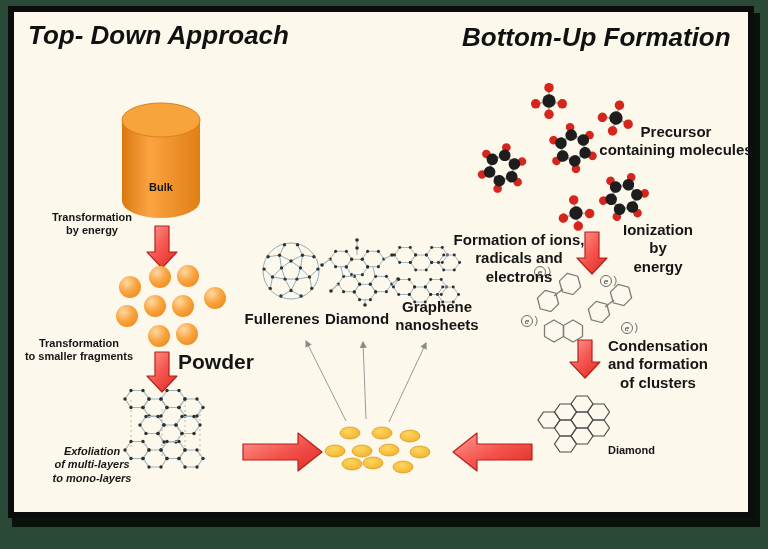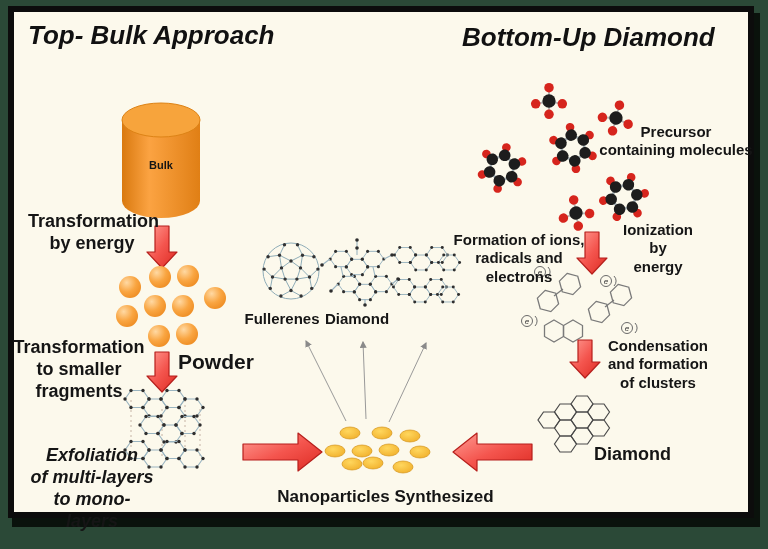--- a/index.html
+++ b/index.html
@@ -7,21 +7,21 @@
   .stage{position:relative;width:768px;height:549px;background:#2b4937;}
   .paper{position:absolute;left:8px;top:6px;width:734px;height:500px;background:#fcf9ec;
     border:6px solid #0c0c0c;box-shadow:5px 8px 0 1px #0a120c;}
   .gfx{position:absolute;left:0;top:0;}
   .lbl{position:absolute;color:#151515;font-weight:bold;white-space:pre-line;
     text-align:center;line-height:1.22;}
   .ttl{position:absolute;color:#111;font-weight:bold;font-style:italic;font-size:26px;
     white-space:nowrap;letter-spacing:0px;}
   .s11{font-size:11px;}
   .s15{font-size:15px;}
-  .s155{font-size:18px;}
+  .s155{font-size:11px;}
   .s16{font-size:21px;}
   .s17{font-size:17px;}
 </style>
 </head>
 <body>
 
 <div class="stage">
   <div class="paper"></div>
 
   <svg class="gfx" width="768" height="549" viewBox="0 0 768 549">
@@ -298,36 +298,37 @@
       <use href="#hxl" transform="translate(582,436)"></use>
       <use href="#hxl" transform="translate(565.5,412)"></use>
       <use href="#hxl" transform="translate(598.5,412)"></use>
       <use href="#hxl" transform="translate(565.5,428)"></use>
       <use href="#hxl" transform="translate(598.5,428)"></use>
       <use href="#hxl" transform="translate(565.5,444)"></use>
       <use href="#hxl" transform="translate(549,420)"></use>
     </g>
   </svg>
 
-  <div class="ttl" style="left:28px;top:20px;">Top- Bulk Approach</div>
-  <div class="ttl" style="left:462px;top:22px;">Bottom-Up Diamond</div>
-
-  <div class="lbl s11" style="left:139px;top:159px;width:44px;">Bulk</div>
+  <div class="ttl" style="left:28px;top:20px;">Top- Down Approach</div>
+  <div class="ttl" style="left:462px;top:22px;">Bottom-Up Formation</div>
+
+  <div class="lbl s11" style="left:139px;top:181px;width:44px;">Bulk</div>
   <div class="lbl s155" style="left:28px;top:211px;width:128px;">Transformation
 by energy</div>
   <div class="lbl s16" style="left:178px;top:349px;width:75px;">Powder</div>
   <div class="lbl s155" style="left:0px;top:337px;width:158px;">Transformation
 to smaller fragments</div>
   <div class="lbl s155" style="left:28px;top:445px;width:128px;font-style:italic;">Exfoliation
 of multi-layers
 to mono-layers</div>
 
   <div class="lbl s15" style="left:242px;top:310px;width:80px;">Fullerenes</div>
   <div class="lbl s15" style="left:322px;top:310px;width:70px;">Diamond</div>
-  <div class="lbl s17" style="left:263px;top:487px;width:245px;">Nanoparticles Synthesized</div>
+  <div class="lbl s15" style="left:392px;top:298px;width:90px;">Graphene
+nanosheets</div>
 
   <div class="lbl s15" style="left:597px;top:123px;width:158px;">Precursor
 containing molecules</div>
   <div class="lbl s15" style="left:448px;top:231px;width:142px;">Formation of ions,
 radicals and
 electrons</div>
   <div class="lbl s15" style="left:607px;top:221px;width:102px;">Ionization
 by
 energy</div>
   <div class="lbl s15" style="left:599px;top:337px;width:118px;">Condensation

